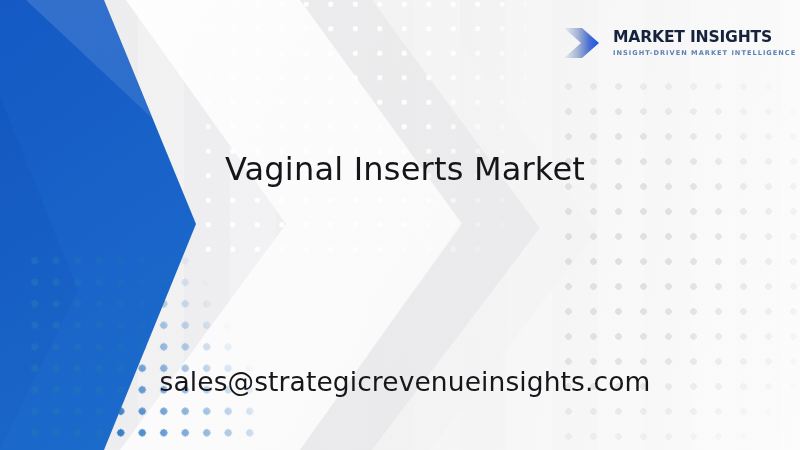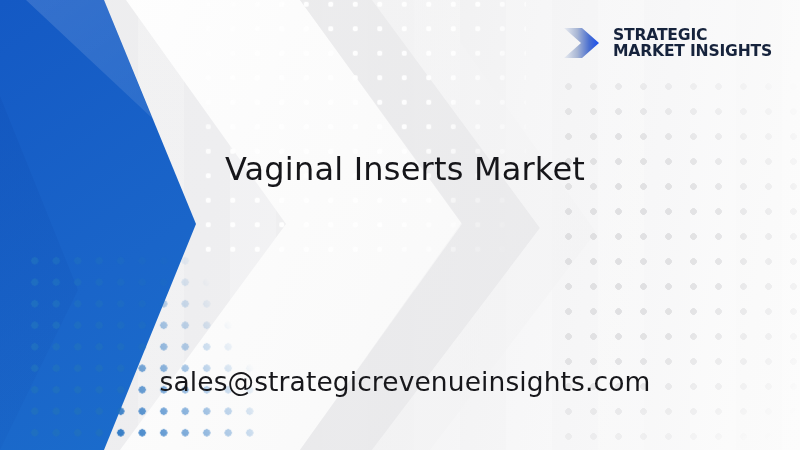--- a/index.html
+++ b/index.html
@@ -189,22 +189,22 @@
             <stop offset="0%" stop-color="#e9ecf2"></stop>
             <stop offset="38%" stop-color="#a8b6d4"></stop>
             <stop offset="72%" stop-color="#4a6fd0"></stop>
             <stop offset="100%" stop-color="#1a4ff0"></stop>
           </linearGradient>
         </defs>
         <path d="M4 7 L22 7 L39 22 L22 37 L4 37 L21 22 Z" fill="url(#gmark)"></path>
       </svg>
     </span>
     <span class="logo-text">
-      <span class="logo-line">STRATEGIC</span>
       <span class="logo-line">MARKET INSIGHTS</span>
+      <span class="logo-tag">INSIGHT-DRIVEN MARKET INTELLIGENCE</span>
     </span>
   </div>
 
   <div id="email">sales@strategicrevenueinsights.com</div>
 
   <div id="title">Vaginal Inserts Market</div>
 
 </div>
 
 </body></html>

